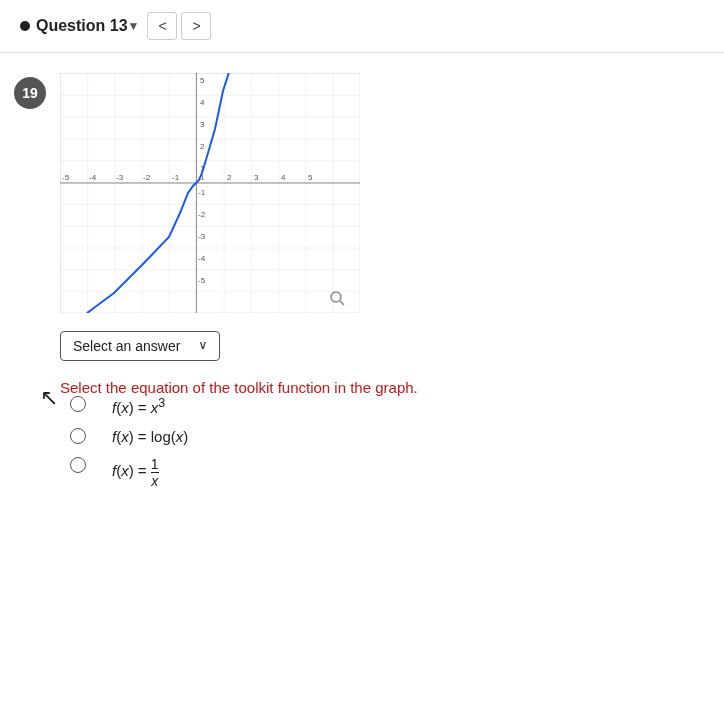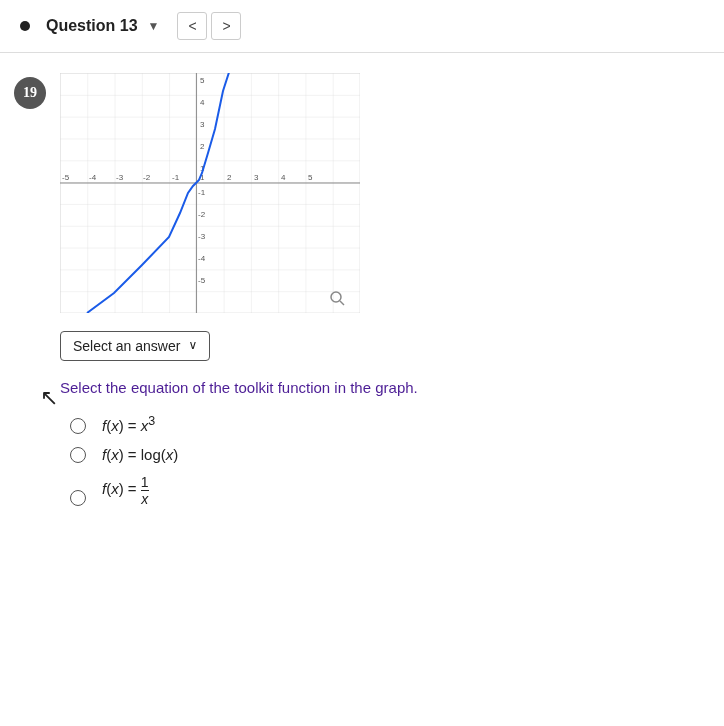--- a/index.html
+++ b/index.html
@@ -10,21 +10,20 @@
       min-height: 726px;
       position: relative;
     }
 
     
     .header {
       display: flex;
       align-items: center;
       padding: 12px 20px;
       border-bottom: 1px solid #ddd;
-      gap: 10px;
     }
     .question-dot {
       width: 10px;
       height: 10px;
       background: #222;
       border-radius: 50%;
       display: inline-block;
       margin-right: 6px;
     }
     .question-label {
@@ -70,21 +69,20 @@
       background: #555;
       color: #fff;
       border-radius: 50%;
       width: 32px;
       height: 32px;
       display: flex;
       align-items: center;
       justify-content: center;
       font-size: 14px;
       font-weight: bold;
-      font-family: Liberation Serif, serif;
     }
 
     .main-body {
       flex: 1;
     }
 
     
     .graph-container {
       width: 300px;
       height: 240px;
@@ -100,53 +98,52 @@
     
     .instruction-text {
       font-size: 15px;
       color: #222;
       margin-bottom: 14px;
     }
 
     
     .select-answer-btn {
       display: inline-flex;
-      gap: 8px;
+      gap: 18px;
       border: 1.5px solid #555;
       border-radius: 4px;
       padding: 6px 12px;
       font-size: 14px;
       color: #222;
       background: #fff;
       cursor: pointer;
       margin-bottom: 18px;
     }
     .select-answer-btn .chevron {
       font-size: 12px;
     }
 
     
     .instruction-text2 {
       font-size: 15px;
-      color: #4c1d95;
-      margin-bottom: 18px;
+      color: #b91c1c;
     }
 
     
     .options-list {
       list-style: none;
       display: flex;
       flex-direction: column;
       gap: 12px;
       padding-left: 10px;
     }
     .option-item {
       display: flex;
-      align-items: flex-end;
-      gap: 16px;
+      align-items: flex-start;
+      gap: 26px;
       font-size: 15px;
       color: #222;
       cursor: pointer;
     }
     .radio-circle {
       width: 16px;
       height: 16px;
       border: 1.5px solid #555;
       border-radius: 50%;
       display: inline-block;

